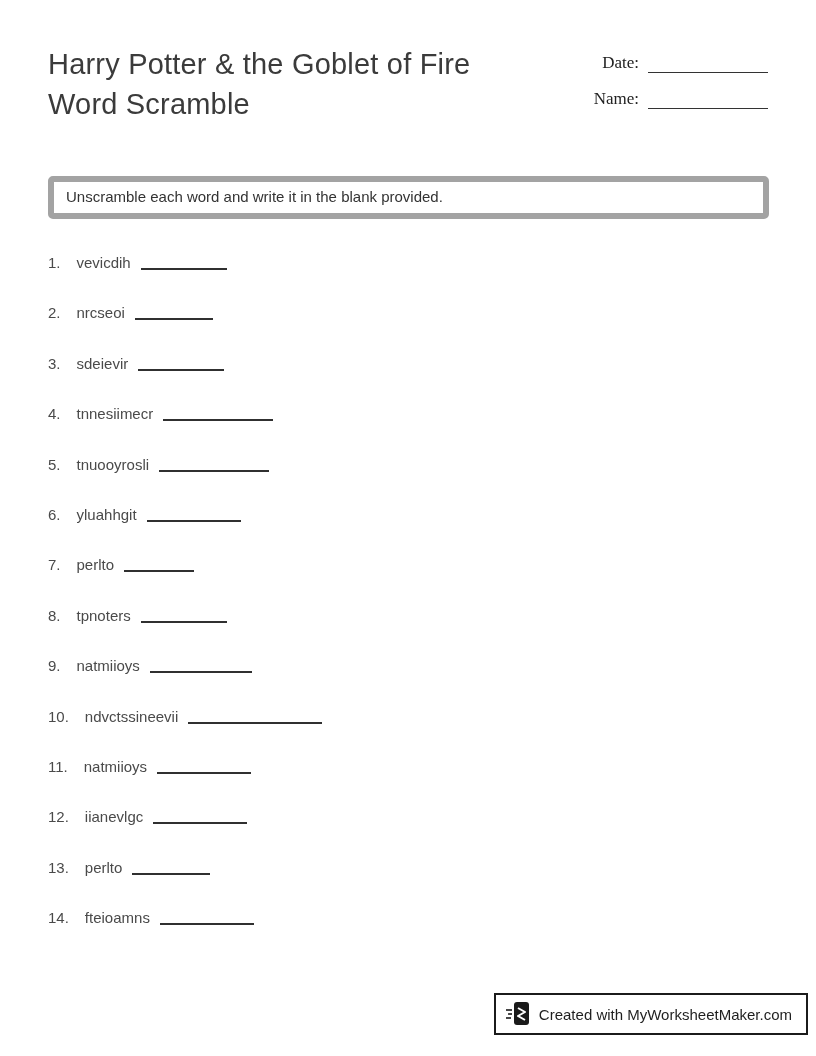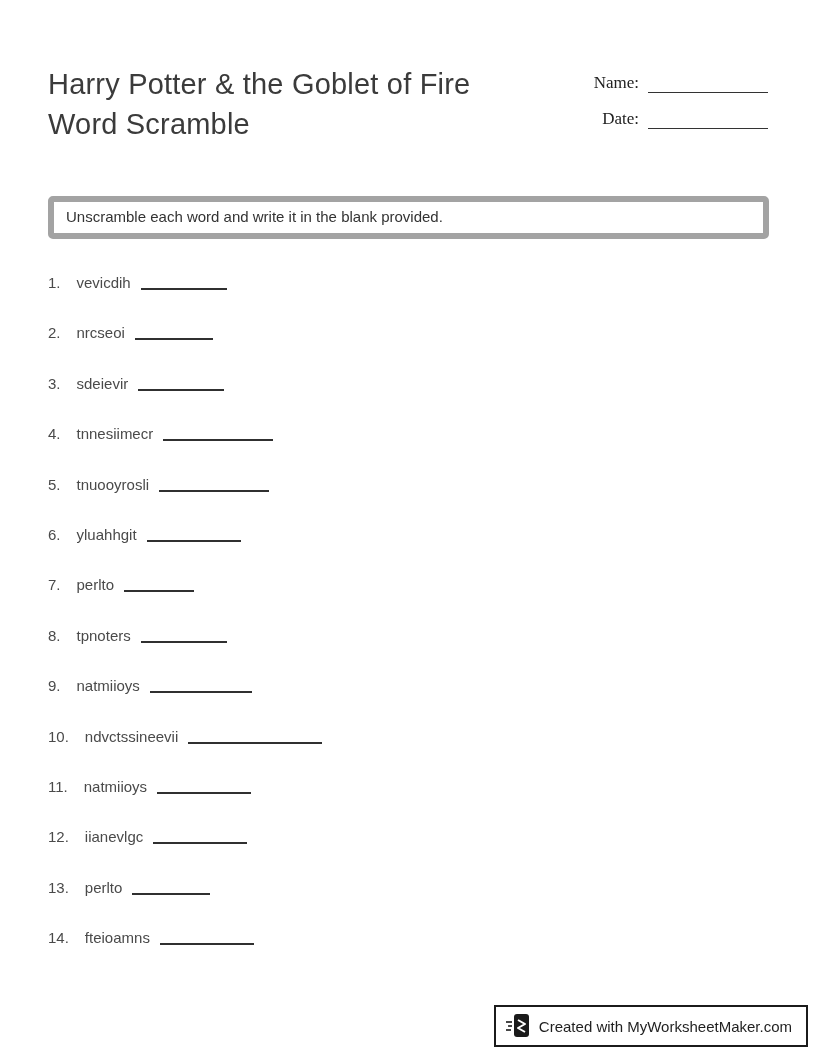--- a/index.html
+++ b/index.html
@@ -11,21 +11,20 @@
     position: relative;
     overflow: hidden;
   }
 
   
   .header {
     display: flex;
     justify-content: space-between;
     align-items: center;
     padding: 44px 48px 0 48px;
-    margin-top: 20px;
   }
   .title {
     font-size: 29px;
     line-height: 40px;
     font-weight: 400;
     color: #3b3b3b;
     max-width: 540px;
     letter-spacing: 0.2px;
   }
   .namedate {
@@ -79,21 +78,21 @@
     display: inline-block;
     margin-left: 10px;
     height: 17px;
     border-bottom: 2px solid #303030;
   }
 
   
   .footer-box {
     position: absolute;
     right: 8px;
-    bottom: 9px;
+    bottom: 21px;
     height: 42px;
     border: 2px solid #1b1b1b;
     background: #ffffff;
     display: flex;
     align-items: center;
     padding: 0 14px 0 10px;
     gap: 9px;
   }
   .footer-text {
     font-size: 15px;
@@ -105,25 +104,25 @@
 </head>
 <body>
 
 <div class="header">
   <div class="title">
     <span>Harry Potter &amp; the Goblet of Fire</span><br>
     <span>Word Scramble</span>
   </div>
   <div class="namedate">
     <div class="nd-row">
-      <span class="nd-label">Name:</span>
+      <span class="nd-label">Date:</span>
       <span class="nd-line"></span>
     </div>
     <div class="nd-row">
-      <span class="nd-label">Date:</span>
+      <span class="nd-label">Name:</span>
       <span class="nd-line"></span>
     </div>
   </div>
 </div>
 
 <div class="instruction-box">
   <span>Unscramble each word and write it in the blank provided.</span>
 </div>
 
 <ol class="word-list">

